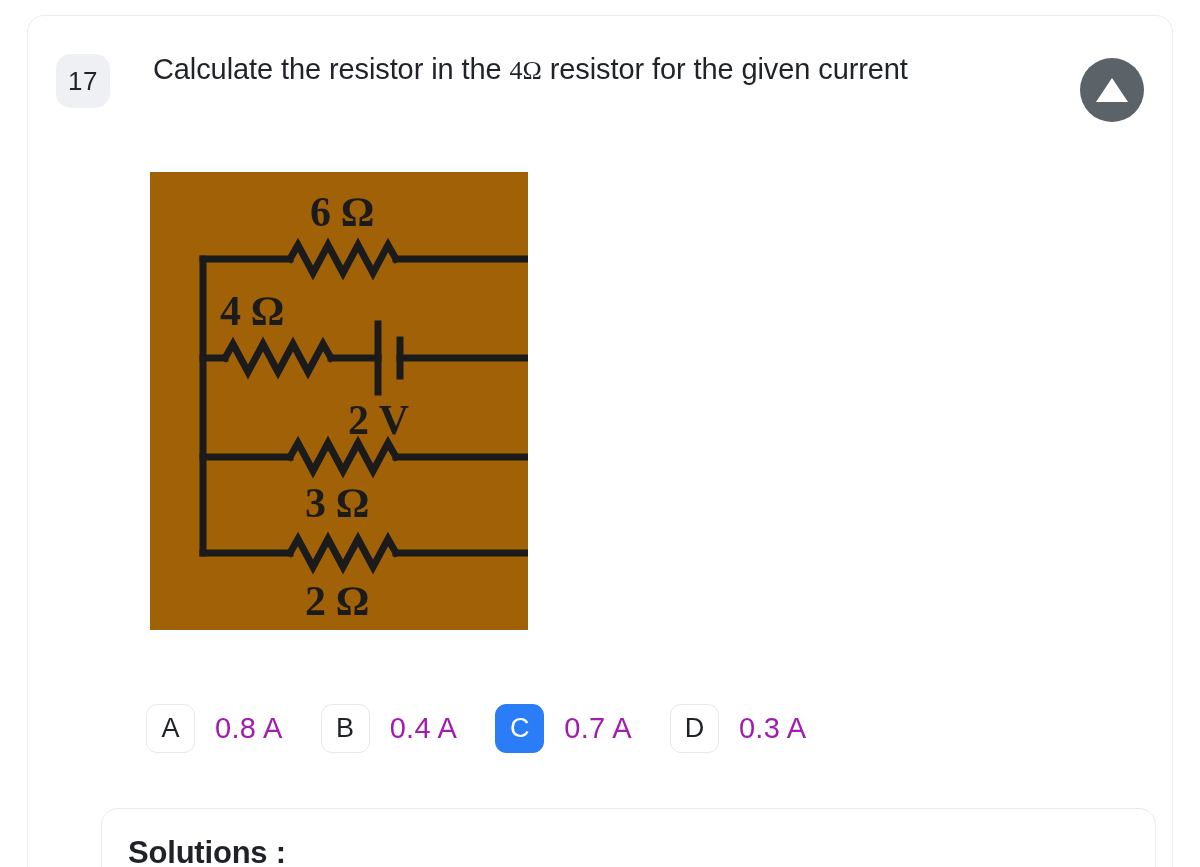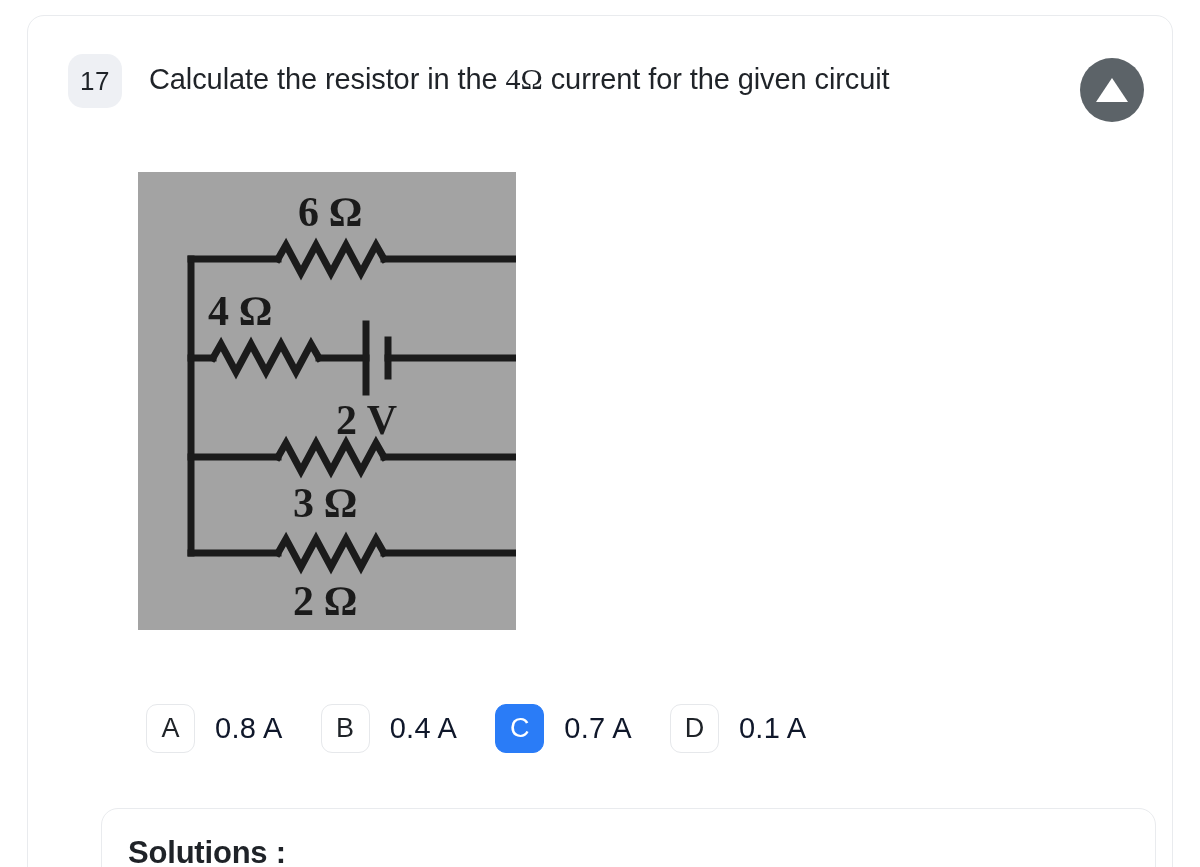--- a/index.html
+++ b/index.html
@@ -25,24 +25,25 @@
     height: 930px;           
     background: #ffffff;
     border: 1px solid #e9ebee;
     border-radius: 17px;
     box-sizing: border-box;
   }
 
   
   .q-header {
     position: absolute;
-    left: 12px; top: 0;
+    left: 0; top: 0;
     width: 100%;
     display: flex;
-    align-items: center;
+    align-items: flex-start;
+    gap: 16px;
   }
   .q-number {
     margin-left: 28px;
     margin-top: 38px;
     width: 54px;
     height: 54px;
     border-radius: 15px;
     background: #eef0f4;
     display: flex;
     align-items: center;
@@ -56,21 +57,21 @@
     margin-top: 34px;
     margin-left: 27px;
     width: 820px;
     font-size: 29px;
     line-height: 1.34;
     color: #1f2328;
     letter-spacing: -0.1px;
   }
   .q-text .omega-term {
     font-family: "Liberation Serif", serif;
-    font-size: 30px;
+    font-size: 26px;
     letter-spacing: 0;
   }
   .collapse-btn {
     position: absolute;
     right: 28px;
     top: 42px;
     width: 64px;
     height: 64px;
     border-radius: 50%;
     background: #5c6368;
@@ -81,25 +82,25 @@
   .tri-up {
     width: 0; height: 0;
     border-left: 16px solid transparent;
     border-right: 16px solid transparent;
     border-bottom: 24px solid #ffffff;
   }
 
   
   .figure-wrap {
     position: absolute;
-    left: 110px;
+    left: 122px;
     top: 156px;
     width: 378px;
     height: 458px;
-    background: #a3a3a3;
+    background: #a16207;
   }
   .figure-wrap svg { display: block; }
 
   
   .options-row {
     position: absolute;
     left: 118px;
     top: 688px;
     display: flex;
     align-items: center;
@@ -123,21 +124,21 @@
     background: #ffffff;
   }
   .option.selected .opt-key {
     background: #2a7cf7;
     border-color: #2a7cf7;
     color: #ffffff;
   }
   .opt-val {
     margin-left: 20px;
     font-size: 29px;
-    color: #0f172a;
+    color: #a21caf;
     letter-spacing: 0.3px;
     white-space: pre;
   }
 
   
   .solutions-card {
     position: absolute;
     left: 73px;
     top: 792px;
     width: 1055px;
@@ -157,21 +158,21 @@
     letter-spacing: -0.2px;
   }
 </style>
 </head>
 <body>
 
 <div class="question-card">
 
   <div class="q-header">
     <div class="q-number">17</div>
-    <div class="q-text"><span>Calculate the resistor in the </span><span class="omega-term">4Ω</span><span> current for the given circuit</span></div>
+    <div class="q-text"><span>Calculate the resistor in the </span><span class="omega-term">4Ω</span><span> resistor for the given current</span></div>
   </div>
 
   <div class="collapse-btn">
     <div class="tri-up"></div>
   </div>
 
   <div class="figure-wrap">
     <svg width="378" height="458" viewBox="0 0 378 458" xmlns="http://www.w3.org/2000/svg">
       <g stroke="#1b1b1b" fill="none" stroke-width="7" stroke-linecap="square" stroke-linejoin="miter">
 
@@ -220,21 +221,21 @@
     <div class="option">
       <div class="opt-key">B</div>
       <div class="opt-val">0.4 A</div>
     </div>
     <div class="option selected">
       <div class="opt-key">C</div>
       <div class="opt-val">0.7 A</div>
     </div>
     <div class="option">
       <div class="opt-key">D</div>
-      <div class="opt-val">0.1 A</div>
+      <div class="opt-val">0.3 A</div>
     </div>
   </div>
 
   <div class="solutions-card">
     <div class="solutions-title">Solutions :</div>
   </div>
 
 </div>
 
 </body></html>

